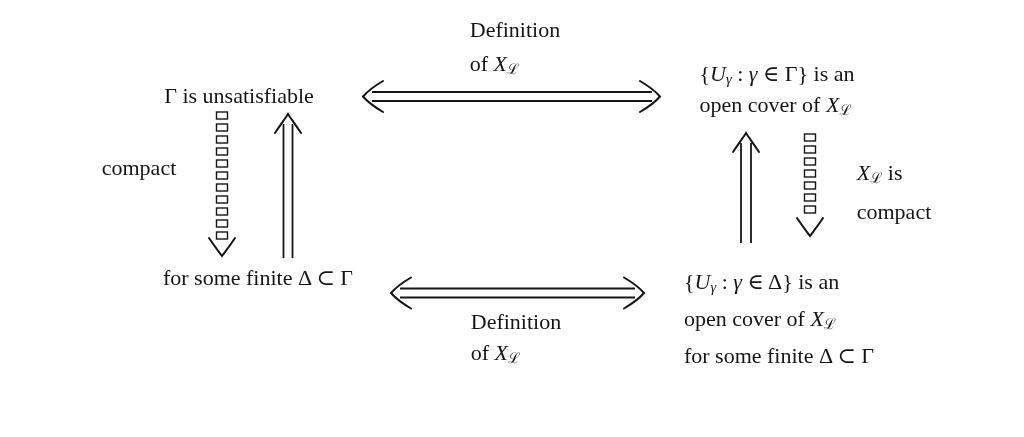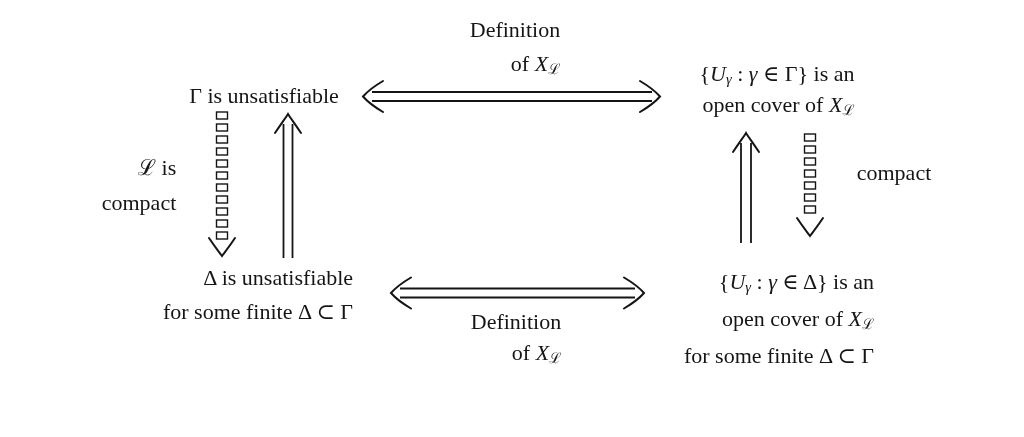--- a/index.html
+++ b/index.html
@@ -9,21 +9,21 @@
     height: 437px;
     background: #ffffff;
     color: #151515;
     font-family: "Liberation Serif", "DejaVu Serif", serif;
     font-size: 22px;
     overflow: hidden;
   }
   .tex {
     position: absolute;
     transform: translateX(-50%);
-    text-align: right;
+    text-align: left;
     white-space: nowrap;
   }
   .line { display: block; }
   .seg-rm { font-style: normal; }
   .seg-it { font-style: italic; }
   .seg-sub { font-size: 0.66em; vertical-align: -0.22em; }
   .seg-subit { font-style: italic; font-size: 0.66em; vertical-align: -0.22em; }
   #arrow-layer {
     position: absolute;
     left: 0; top: 0;
@@ -86,52 +86,51 @@
       <rect class="dashbox" x="804.5" y="146" width="11" height="7"></rect>
       <rect class="dashbox" x="804.5" y="158" width="11" height="7"></rect>
       <rect class="dashbox" x="804.5" y="170" width="11" height="7"></rect>
       <rect class="dashbox" x="804.5" y="182" width="11" height="7"></rect>
       <rect class="dashbox" x="804.5" y="194" width="11" height="7"></rect>
       <rect class="dashbox" x="804.5" y="206" width="11" height="7"></rect>
       <path class="head" d="M797,218 C803,227 807.5,232.5 810,236 C812.5,232.5 817,227 823,218"></path>
     </g>
   </svg>
 
-  <div class="tex" style="left:264px; top:79px; line-height:34px;">
+  <div class="tex" style="left:239px; top:79px; line-height:34px;">
     <span class="line"><span class="seg-rm">Γ is unsatisfiable</span></span>
   </div>
 
   <div class="tex" style="left:777px; top:61px; line-height:25px;">
     <span class="line"><span class="seg-rm">{</span><span class="seg-it">U</span><span class="seg-subit">γ</span><span class="seg-rm"> : </span><span class="seg-it">γ</span><span class="seg-rm"> ∈ Γ} is an</span></span>
     <span class="line"><span class="seg-rm">open cover of </span><span class="seg-it">X</span><span class="seg-sub">ℒ</span></span>
   </div>
 
   <div class="tex" style="left:258px; top:261px; line-height:34px;">
-    <span class="line"><span class="seg-rm">Δ is unsatisfiable</span></span>
     <span class="line"><span class="seg-rm">for some finite Δ ⊂ Γ</span></span>
   </div>
 
   <div class="tex" style="left:779px; top:246px; line-height:31px;margin-top:20px;">
     <span class="line"><span class="seg-rm">{</span><span class="seg-it">U</span><span class="seg-subit">γ</span><span class="seg-rm"> : </span><span class="seg-it">γ</span><span class="seg-rm"> ∈ Δ} is an</span></span>
     <span class="line"><span class="seg-rm">open cover of </span><span class="seg-it">X</span><span class="seg-sub">ℒ</span></span>
     <span class="line"><span class="seg-rm">for some finite Δ ⊂ Γ</span></span>
   </div>
 
   <div class="tex" style="left:515px; top:13px; line-height:34px;">
     <span class="line"><span class="seg-rm">Definition</span></span>
     <span class="line"><span class="seg-rm">of </span><span class="seg-it">X</span><span class="seg-sub">ℒ</span></span>
   </div>
 
   <div class="tex" style="left:516px; top:306px; line-height:31px;">
     <span class="line"><span class="seg-rm">Definition</span></span>
     <span class="line"><span class="seg-rm">of </span><span class="seg-it">X</span><span class="seg-sub">ℒ</span></span>
   </div>
 
   <div class="tex" style="left:139px; top:150px; line-height:35px;">
-    <span class="line"><span class="seg-rm">ℒ is</span></span>
     <span class="line"><span class="seg-rm">compact</span></span>
   </div>
 
   <div class="tex" style="left:894px; top:156px; line-height:33px;">
+    <span class="line"><span class="seg-it">X</span><span class="seg-sub">ℒ</span><span class="seg-rm"> is</span></span>
     <span class="line"><span class="seg-rm">compact</span></span>
   </div>
 
 </div>
 
 </body></html>

